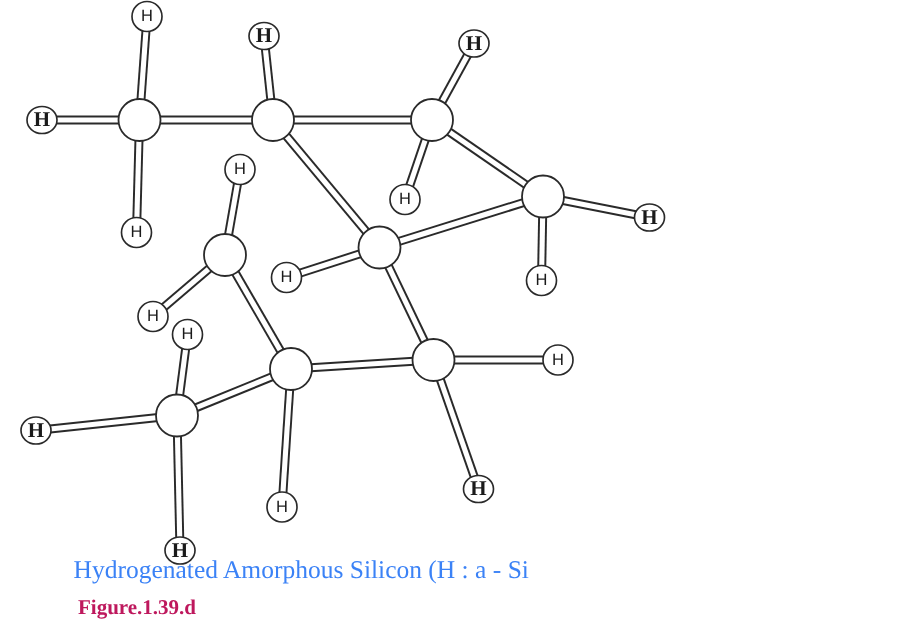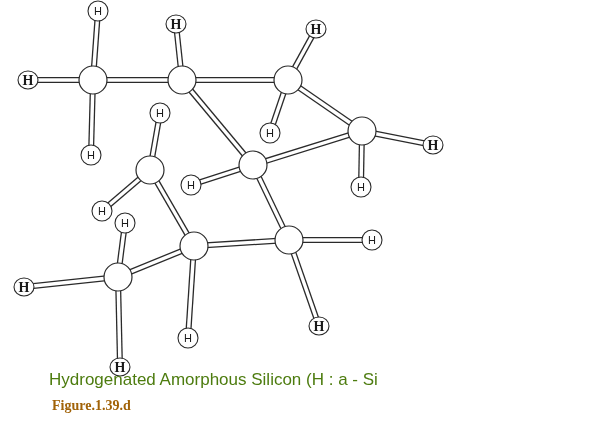--- a/index.html
+++ b/index.html
@@ -4,22 +4,22 @@
   <style>
     html, body { margin:0; padding:0; background:#ffffff; }
     body { width:600px; height:424px; position:relative; overflow:hidden; }
     #diagram { position:absolute; left:0; top:0; width:600px; height:424px; }
     .bond-outer { stroke:#2a2a2a; stroke-width:6; stroke-linecap:butt; }
     .bond-inner { stroke:#ffffff; stroke-width:3.4; stroke-linecap:butt; }
     .si { fill:#ffffff; stroke:#2a2a2a; stroke-width:1.2; }
     .h { fill:#ffffff; stroke:#2a2a2a; stroke-width:1.1; }
     .hlabel { font-family:"Liberation Sans", sans-serif; font-size:11px; fill:#1a1a1a; text-anchor:middle; dominant-baseline:central; }
     .hlabel.bold { font-family:"Liberation Serif", serif; font-weight:bold; font-size:14px; }
-    .caption { position:absolute; left:49px; top:370px; font-family:Liberation Sans, sans-serif; font-size:17px; color:#4d7c0f; white-space:nowrap; }
-    .figlabel { position:absolute; left:52px; top:398px; font-family:"Liberation Serif", serif; font-weight:bold; font-size:14px; color:#a16207; white-space:nowrap; }
+    .caption { position:absolute; left:49px; top:370px; font-family:Liberation Serif, serif; font-size:17px; color:#3b82f6; white-space:nowrap; }
+    .figlabel { position:absolute; left:52px; top:398px; font-family:"Liberation Serif", serif; font-weight:bold; font-size:14px; color:#be185d; white-space:nowrap; }
   </style>
 </head>
 <body>
 
 <svg id="diagram" viewBox="0 0 600 424" xmlns="http://www.w3.org/2000/svg">
   <g id="bonds">
       <g>
         <line x1="93" y1="80" x2="182" y2="80" class="bond-outer"></line>
         <line x1="93" y1="80" x2="182" y2="80" class="bond-inner"></line>
       </g>

